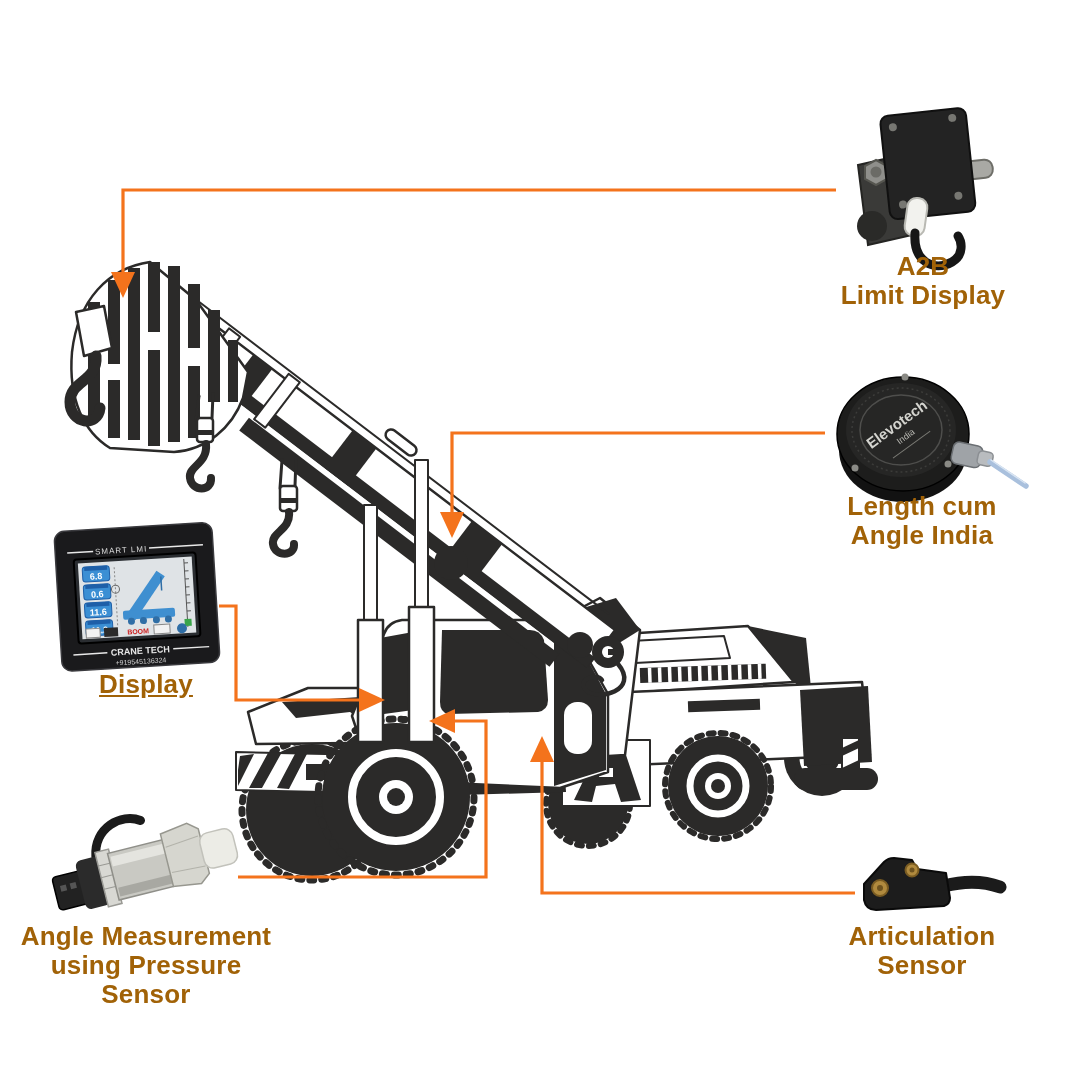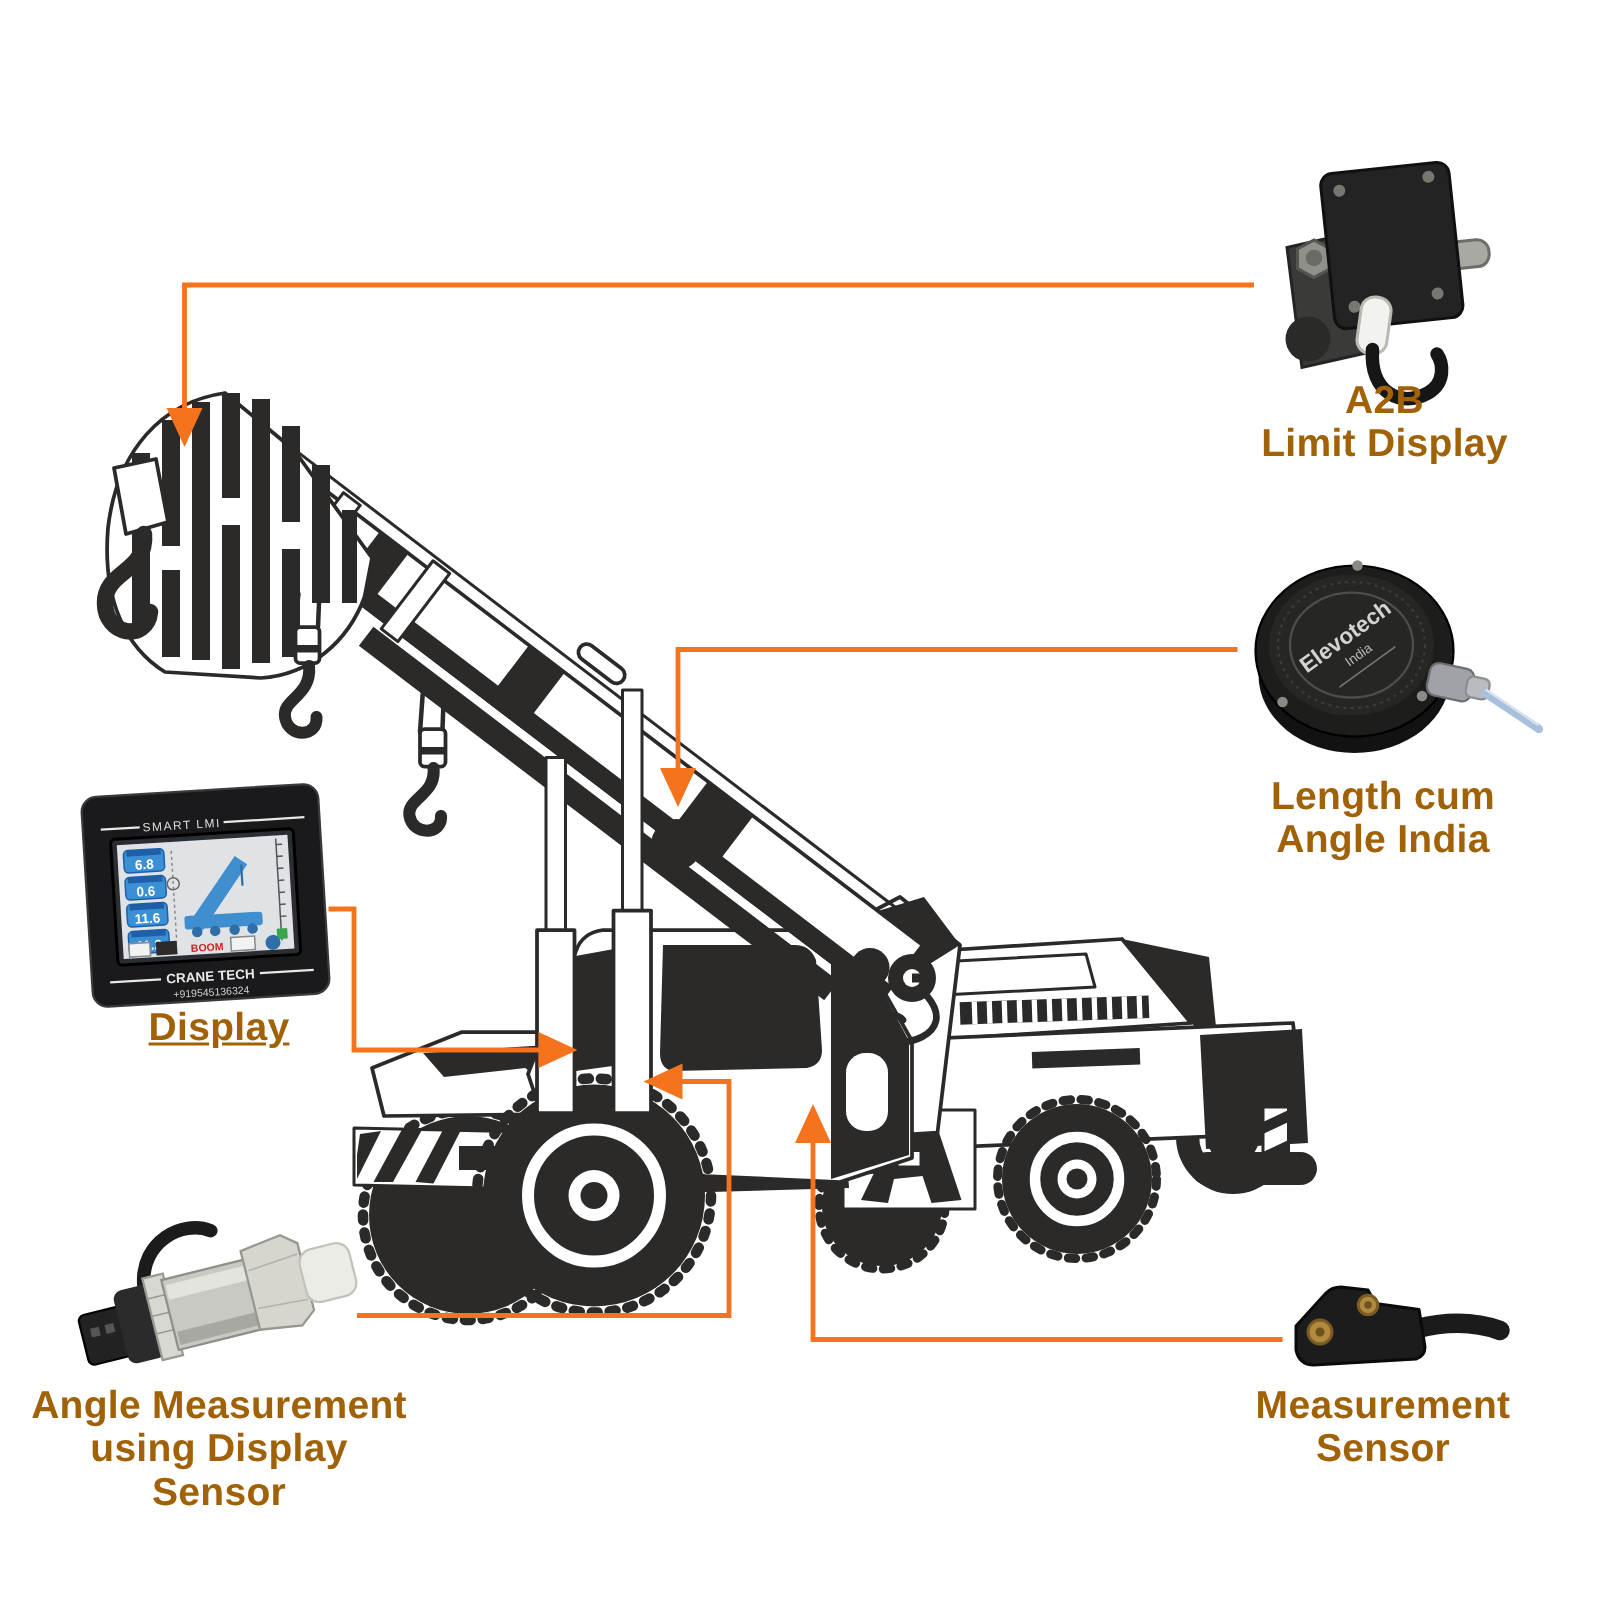--- a/index.html
+++ b/index.html
@@ -320,33 +320,33 @@
       <polygon points="530,762 554,762 542,736" fill="#f4731c" stroke="none"></polygon>
     </g>
   </g>
 </svg>
 
   <div class="callout-label" style="left:773px;top:252px;width:300px;">
     <div>A2B</div>
     <div>Limit Display</div>
   </div>
 
-  <div class="callout-label" style="left:772px;top:516px;width:300px;">
+  <div class="callout-label" style="left:772px;top:492px;width:300px;">
     <div>Length cum</div>
     <div>Angle India</div>
   </div>
 
   <div class="callout-label" style="left:21px;top:670px;width:250px;text-decoration:underline;">
     <div>Display</div>
   </div>
 
   <div class="callout-label" style="left:0px;top:922px;width:292px;">
     <div>Angle Measurement</div>
-    <div>using Display</div>
+    <div>using Pressure</div>
     <div>Sensor</div>
   </div>
 
   <div class="callout-label" style="left:772px;top:922px;width:300px;">
-    <div>Measurement</div>
+    <div>Articulation</div>
     <div>Sensor</div>
   </div>
 
 </div>
 
 </body></html>

